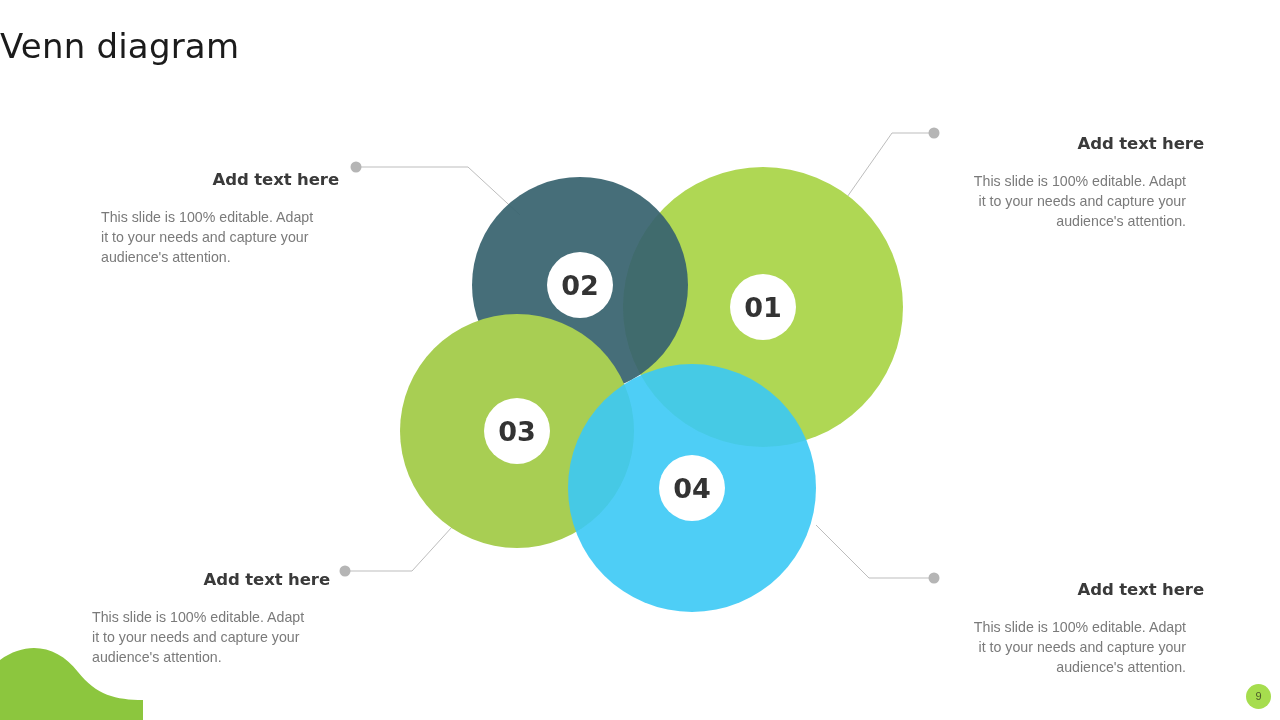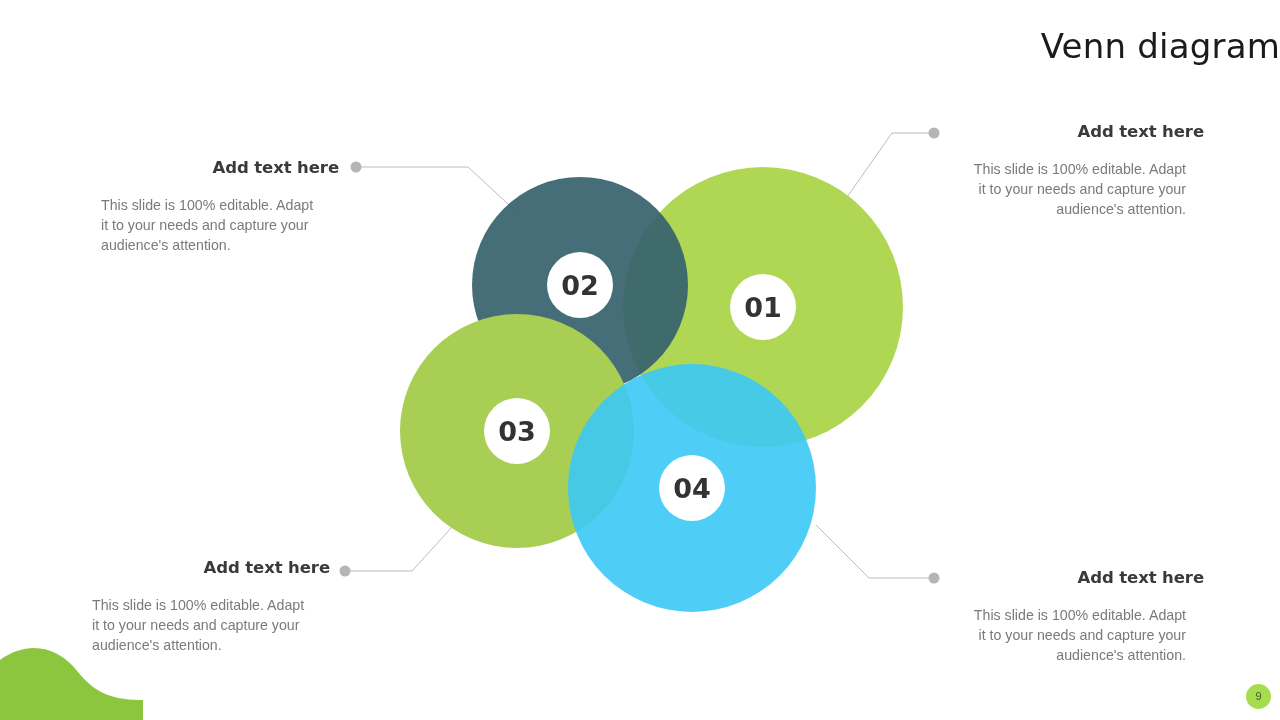--- a/index.html
+++ b/index.html
@@ -15,38 +15,38 @@
     font-family: "DejaVu Sans", "Liberation Sans", sans-serif;
     -webkit-font-smoothing: antialiased;
   }
 
   
   .slide-title {
     position: absolute;
     top: 26px;
     left: 0;
     width: 1280px;
-    text-align: right;
+    text-align: left;
     font-size: 34px;
     font-weight: 400;
     color: #1b1b1b;
     letter-spacing: 0.2px;
     font-family: "DejaVu Sans", "Liberation Sans", sans-serif;
   }
 
   
   .txt-block {
     position: absolute;
     width: 256px;
   }
   .txt-block .heading {
     font-size: 16.5px;
     font-weight: bold;
     color: #3a3a3a;
-    margin: 0 0 5px 0;
+    margin: 12px 0 5px 0;
     letter-spacing: -0.1px;
     text-align: right;
   }
   .txt-block .body {
     font-size: 14.2px;
     line-height: 20px;
     color: #7a7a7a;
     margin: 18px;
     font-family: "Liberation Sans", sans-serif;
   }

